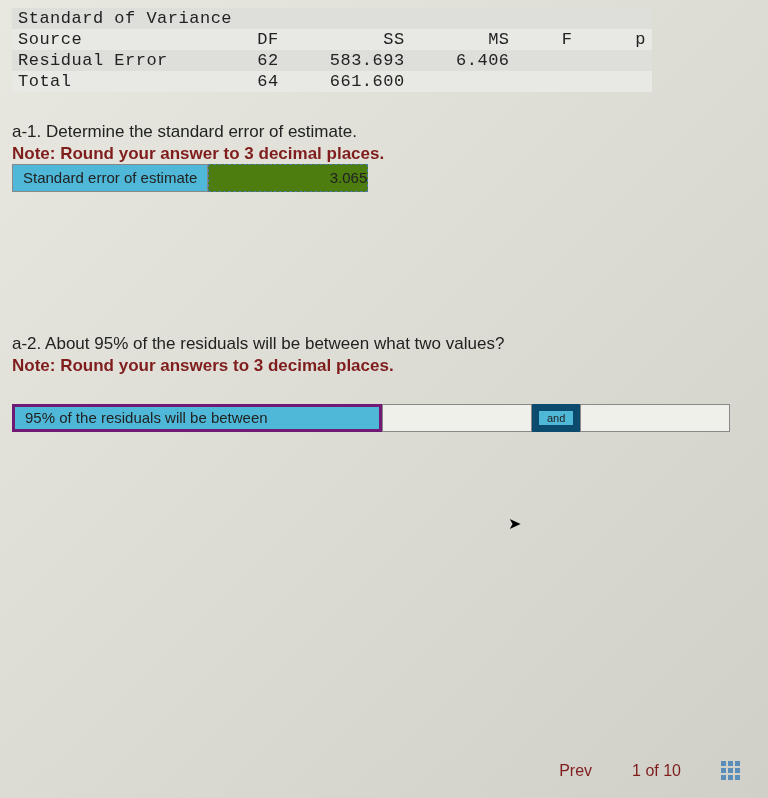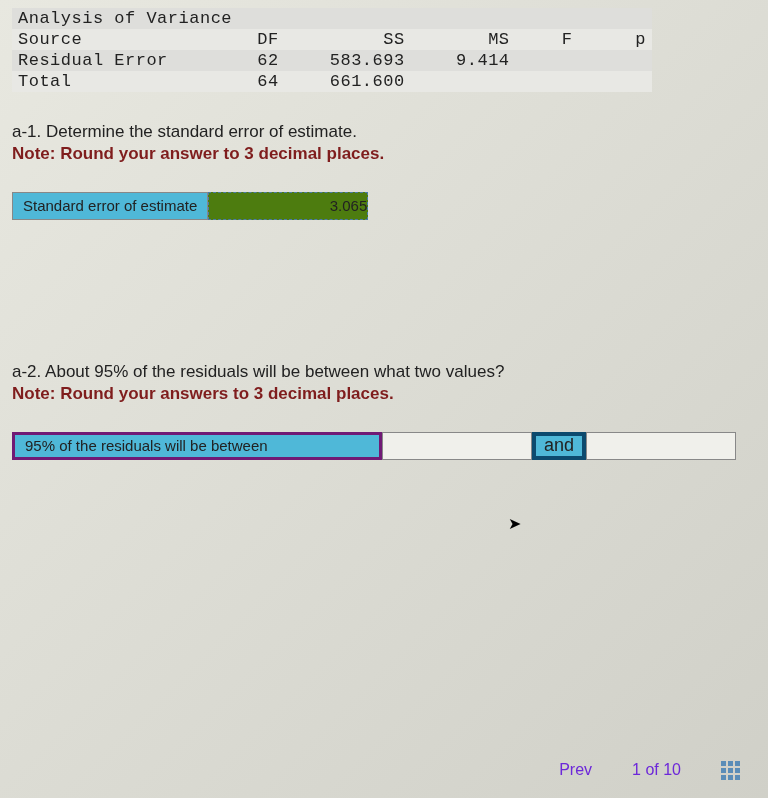--- a/index.html
+++ b/index.html
@@ -26,21 +26,20 @@
   .anova-table tr:nth-child(2),
   .anova-table tr:nth-child(4),
   .anova-table tr:nth-child(5) { background: #e8e8e4; }
   .anova-table td { padding: 1px 6px; white-space: pre; }
   .anova-table .num { text-align: right; }
   .q-block { margin-top: 28px; }
   .q-label { font-size: 17px; color: #222; line-height: 1.4; }
   .q-label strong { font-weight: normal; }
   .note { color: #7f1d1d; font-weight: bold; font-size: 17px; }
   .answer-row {
-    margin-top: 28px;
     display: flex;
     align-items: stretch;
     height: 28px;
   }
   .answer-label {
     background: #4fb8d8;
     border: 1px solid #888;
     padding: 4px 10px;
     font-size: 15px;
     color: #222;
@@ -75,73 +74,74 @@
   }
   .range-input {
     border: 1px solid #888;
     background: #f0f0eb;
     width: 150px;
     padding: 4px 8px;
     font-size: 15px;
   }
   .and-cell {
     background: #4fb8d8;
-    border: 4px solid #0c4a6e;
+    border: 7px solid #0c4a6e;
     padding: 4px 8px;
-    font-size: 18px;
+    font-size: 11px;
     display: flex;
     align-items: center;
   }
   .cursor {
     position: absolute;
     left: 508px;
     top: 514px;
     font-size: 16px;
     color: #000;
     pointer-events: none;
   }
   .footer {
     position: absolute;
     bottom: 18px;
     right: 28px;
     display: flex;
+    align-items: center;
     gap: 40px;
-    color: #6d28d9;
+    color: #7f1d1d;
     font-size: 16px;
   }
   .grid-icon {
     display: inline-grid;
     grid-template-columns: repeat(3, 5px);
     grid-template-rows: repeat(3, 5px);
     gap: 2px;
   }
   .grid-icon span { background: #5a8db8; }
   .q2 { margin-top: 140px; }
 </style>
 </head>
 <body>
 
 <table class="anova-table">
   <tbody>
       <tr>
-    <td colspan="6">Analysis of Variance</td>
+    <td colspan="6">Standard of Variance</td>
   </tr>
   <tr>
     <td style="width:200px">Source</td>
     <td class="num" style="width:60px">DF</td>
     <td class="num" style="width:120px">SS</td>
     <td class="num" style="width:100px">MS</td>
     <td class="num" style="width:60px">F</td>
     <td class="num" style="width:70px">p</td>
   </tr>
   <tr>
     <td>Residual Error</td>
     <td class="num">62</td>
     <td class="num">583.693</td>
-    <td class="num">9.414</td>
+    <td class="num">6.406</td>
     <td class="num"></td>
     <td class="num"></td>
   </tr>
   <tr>
     <td>Total</td>
     <td class="num">64</td>
     <td class="num">661.600</td>
     <td class="num"></td>
     <td class="num"></td>
     <td class="num"></td>

